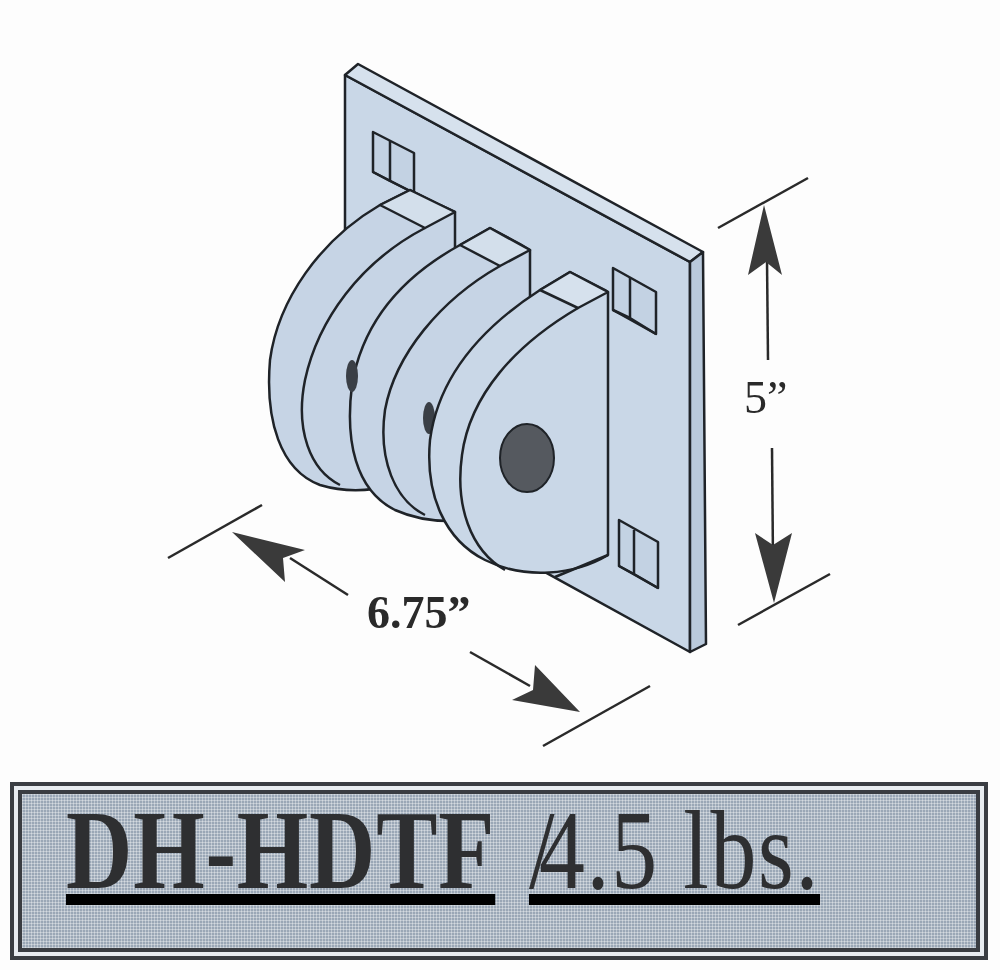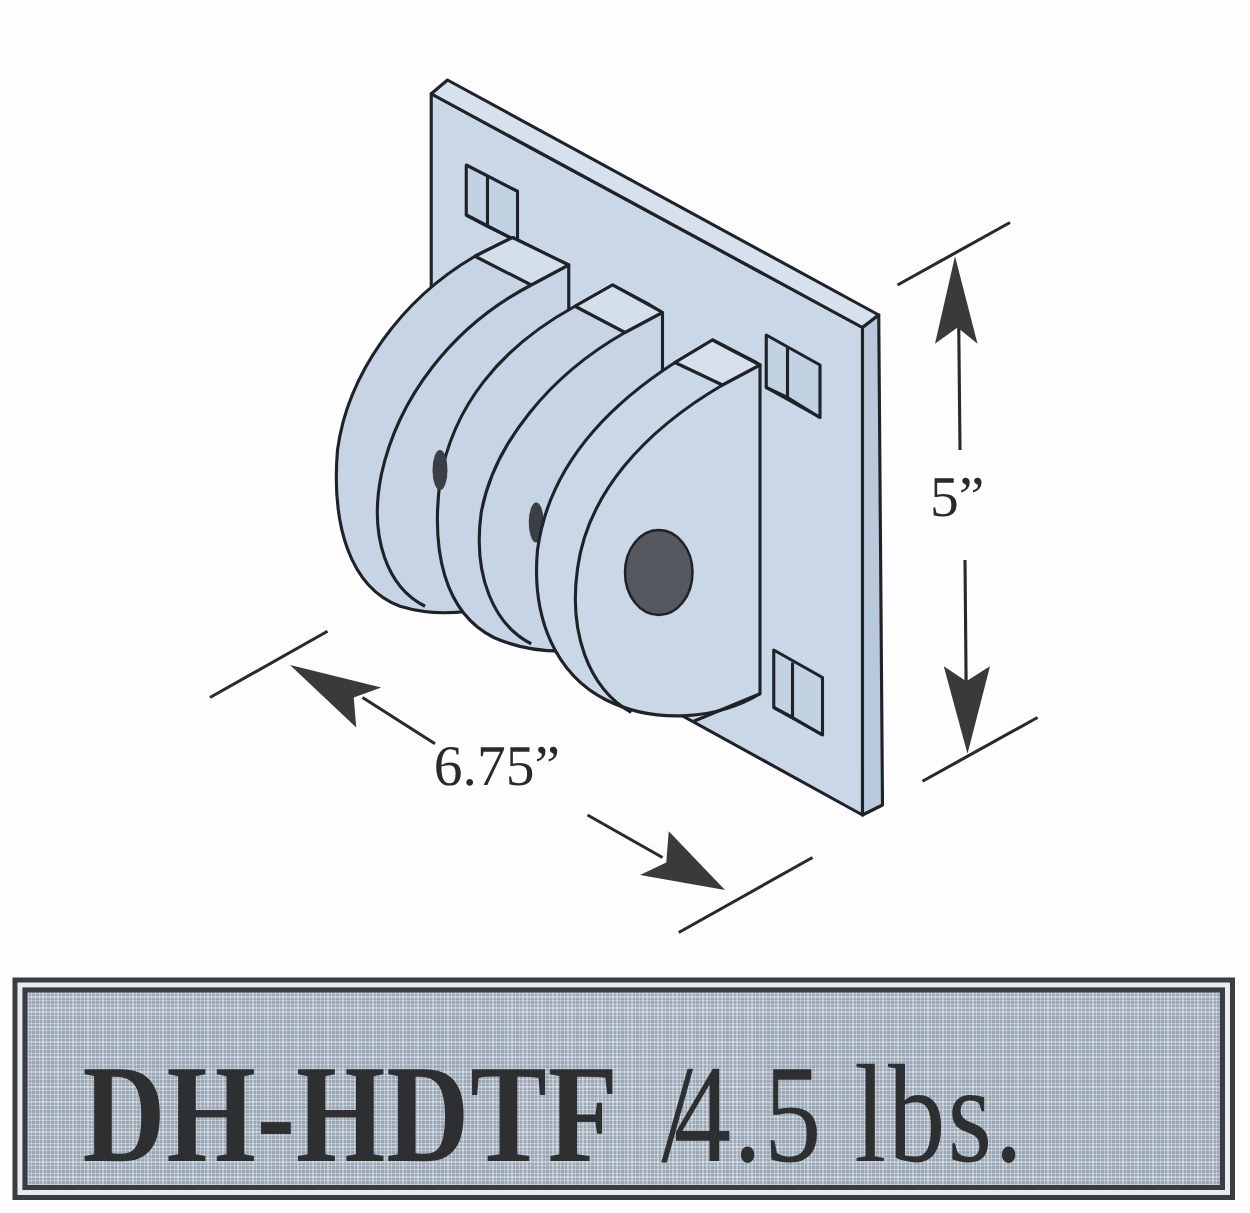--- a/index.html
+++ b/index.html
@@ -12,41 +12,42 @@
     #drawing { position: absolute; left: 0; top: 0; width: 1000px; height: 770px; }
     .dim-label {
       position: absolute;
       font-family: "Liberation Serif", "DejaVu Serif", serif;
       color: #2a2a2a;
       font-size: 46px;
       line-height: 1;
       background: transparent;
     }
     #dim-height-label { left: 744px; top: 375px; }
-    #dim-width-label { left: 347px; top: 590px; }
+    #dim-width-label { left: 367px; top: 590px; font-weight: bold; }
 
     #banner {
       position: absolute;
       left: 10px; top: 782px; width: 978px; height: 178px;
       box-sizing: border-box;
       border: 4px solid #3a3d42;
       background: #e8ecf0;
       padding: 4px;
     }
     #banner-inner {
       width: 100%; height: 100%;
       box-sizing: border-box;
       border: 4px solid #3a3d42;
       background-color: #9aa7b6;
       background-image:
         repeating-linear-gradient(0deg, rgba(255,255,255,0.35) 0 1px, transparent 1px 3px),
         repeating-linear-gradient(90deg, rgba(255,255,255,0.35) 0 1px, transparent 1px 3px);
-      display: flex; align-items: flex-end;
+      display: flex; align-items: flex-start;
       padding-left: 44px;
       gap: 0;
+      text-decoration: underline;
     }
     .banner-text {
       font-family: "Liberation Serif", "DejaVu Serif", serif;
       color: #2e2f31;
       font-size: 112px;
       line-height: 1;
       transform: scaleX(0.82);
       transform-origin: left center;
       white-space: nowrap;
     }

